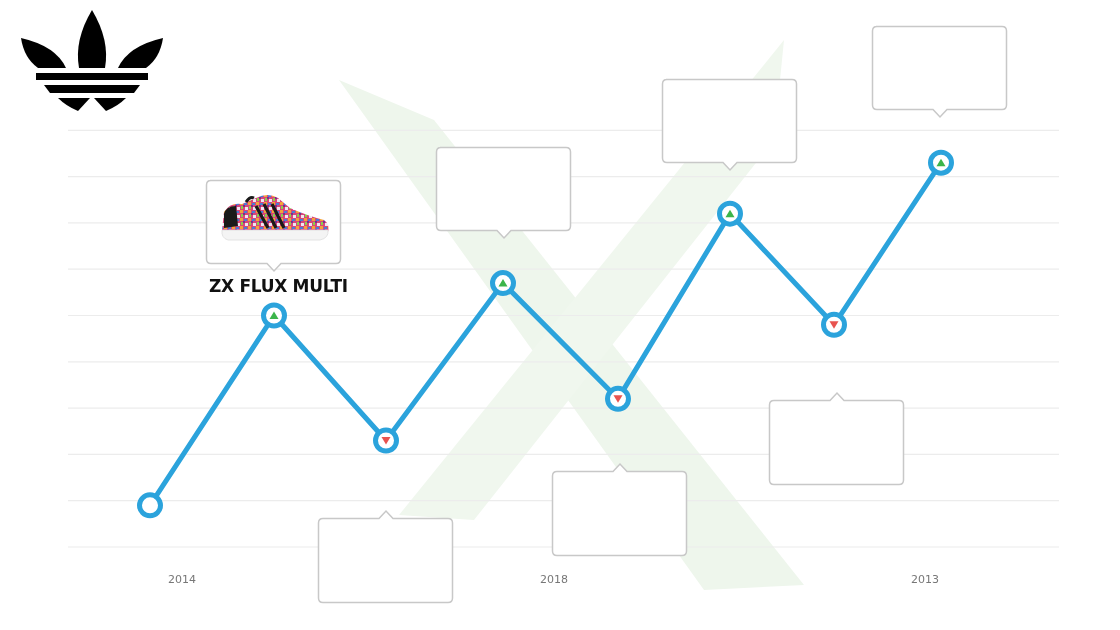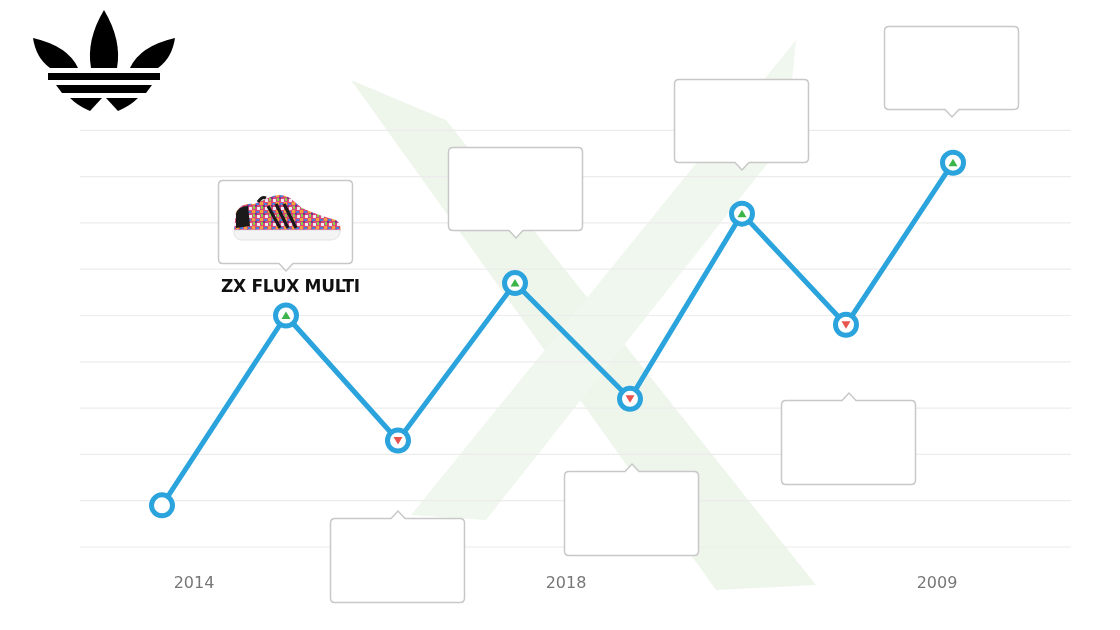--- a/index.html
+++ b/index.html
@@ -1,23 +1,23 @@
 <!DOCTYPE html>
 <html><head>
 <meta charset="utf-8">
 <style>
   html, body { margin:0; padding:0; }
   body { width:1120px; height:630px; background:#ffffff; position:relative; overflow:hidden;
          font-family:"DejaVu Sans", sans-serif; }
-  #stage { position:absolute; left:16px; top:0; width:912px; height:630px; }
+  #stage { position:absolute; left:4px; top:0; width:912px; height:630px; }
   .callout { position:absolute; }
   .callout svg { display:block; }
   .product-label { position:absolute; font-family:"DejaVu Sans", sans-serif; font-weight:bold;
                    font-size:17px; color:#111; white-space:nowrap; letter-spacing:-0.3px; }
-  .year-label { position:absolute; font-family:"DejaVu Sans", sans-serif; font-size:16px; color:#777;
+  .year-label { position:absolute; font-family:"DejaVu Sans", sans-serif; font-size:11px; color:#777;
                 transform:translateX(-50%);text-align:center; }
   .logo { position:absolute; left:12px; top:10px; width:152px; height:104px; }
 </style>
 </head>
 <body>
 
 <div id="stage">
 
   <svg width="1120" height="630" style="position:absolute;left:0;top:0">
     <polygon points="335,80 430,120 800,585 700,590" fill="#eef6ec"></polygon>
@@ -123,21 +123,21 @@
         <polygon points="825.5,321.26 834.5,321.26 830,328.76" fill="#e8534f"></polygon>
       </g>
       <g>
         <circle cx="937" cy="162.70999999999998" r="10.5" fill="#fff" stroke="#2ba3dc" stroke-width="5"></circle>
         <polygon points="932.5,166.20999999999998 941.5,166.20999999999998 937,158.70999999999998" fill="#3bb54a"></polygon>
       </g>
     </svg>
 
   <div class="year-label" style="left:178px;top:573px">2014</div>
   <div class="year-label" style="left:550px;top:573px">2018</div>
-  <div class="year-label" style="left:921px;top:573px">2009</div>
+  <div class="year-label" style="left:921px;top:573px">2013</div>
 
   <svg class="logo" viewBox="0 0 152 104">
     <path d="M63,58 Q58,30 76,0 Q94,30 89,58 Z" fill="#000"></path>
     <path d="M50,58 Q40,36 5,28 Q8,48 22,58 Z" fill="#000"></path>
     <path d="M102,58 Q112,36 147,28 Q144,48 130,58 Z" fill="#000"></path>
     <rect x="20" y="63" width="112" height="7" fill="#000"></rect>
     <path d="M28,75 H124 L118,83 H34 Z" fill="#000"></path>
     <path d="M42,88 H74 L62,101 Q50,96 42,88 Z" fill="#000"></path>
     <path d="M78,88 H110 Q102,96 90,101 Z" fill="#000"></path>
   </svg>

